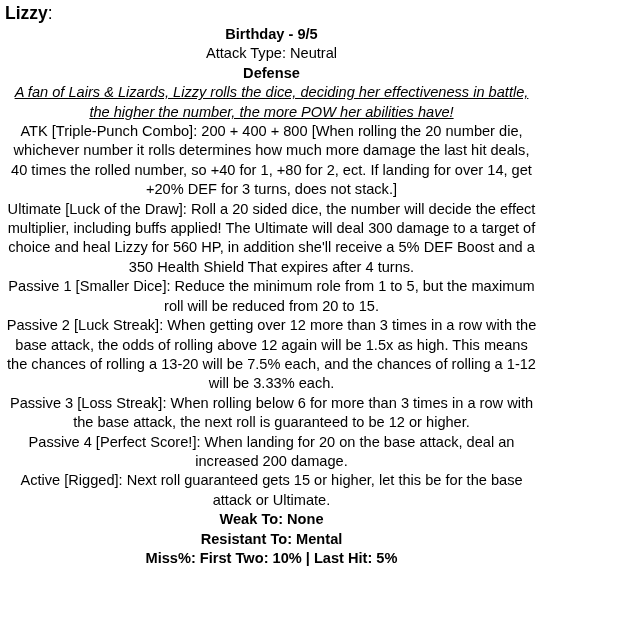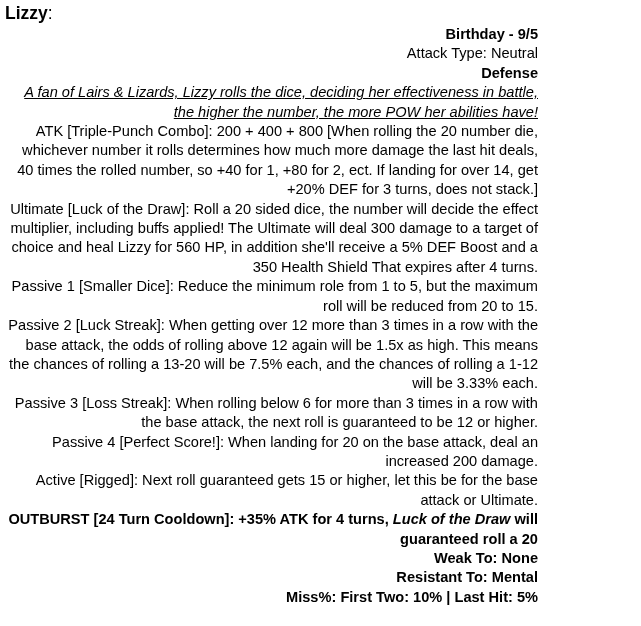--- a/index.html
+++ b/index.html
@@ -19,21 +19,21 @@
   .sheet {
     padding: 2px 8px 0 5px;
     box-sizing: border-box;
     width: 546px;
   }
   .line {
     font-size: 14.6px;
     line-height: 19.4px;
     margin: 0;
     padding: 0;
-    text-align: right;
+    text-align: center;
     word-wrap: break-word;
   }
   .name-line {
     font-size: 17.5px;
     line-height: 22px;
     font-weight: bold;
     margin: 0 0 1px 0;
   }
   .name-line .colon {
     font-weight: normal;
@@ -74,21 +74,20 @@
 
   <div class="line">Passive 2 [Luck Streak]: When getting over 12 more than 3 times in a row with the base attack, the odds of rolling above 12 again will be 1.5x as high. This means the chances of rolling a 13-20 will be 7.5% each, and the chances of rolling a 1-12 will be 3.33% each.</div>
 
   <div class="line">Passive 3 [Loss Streak]: When rolling below 6 for more than 3 times in a row with the base attack, the next roll is guaranteed to be 12 or higher.</div>
 
   <div class="line">Passive 4 [Perfect Score!]: When landing for 20 on the base attack, deal an increased 200 damage.</div>
 
   <div class="line">Active [Rigged]: Next roll guaranteed gets 15 or higher, let this be for the base attack or Ultimate.</div>
 
 
-  <div class="line bold"><span>OUTBURST [24 Turn Cooldown]: +35% ATK for 4 turns, </span><span class="inline-em">Luck of the Draw</span><span> will guaranteed roll a 20</span></div>
 
   <div class="line bold">Weak To: None</div>
 
   <div class="line bold">Resistant To: Mental</div>
 
   <div class="line bold">Miss%: First Two: 10% | Last Hit: 5%</div>
 
 </div>
 
 </body></html>

